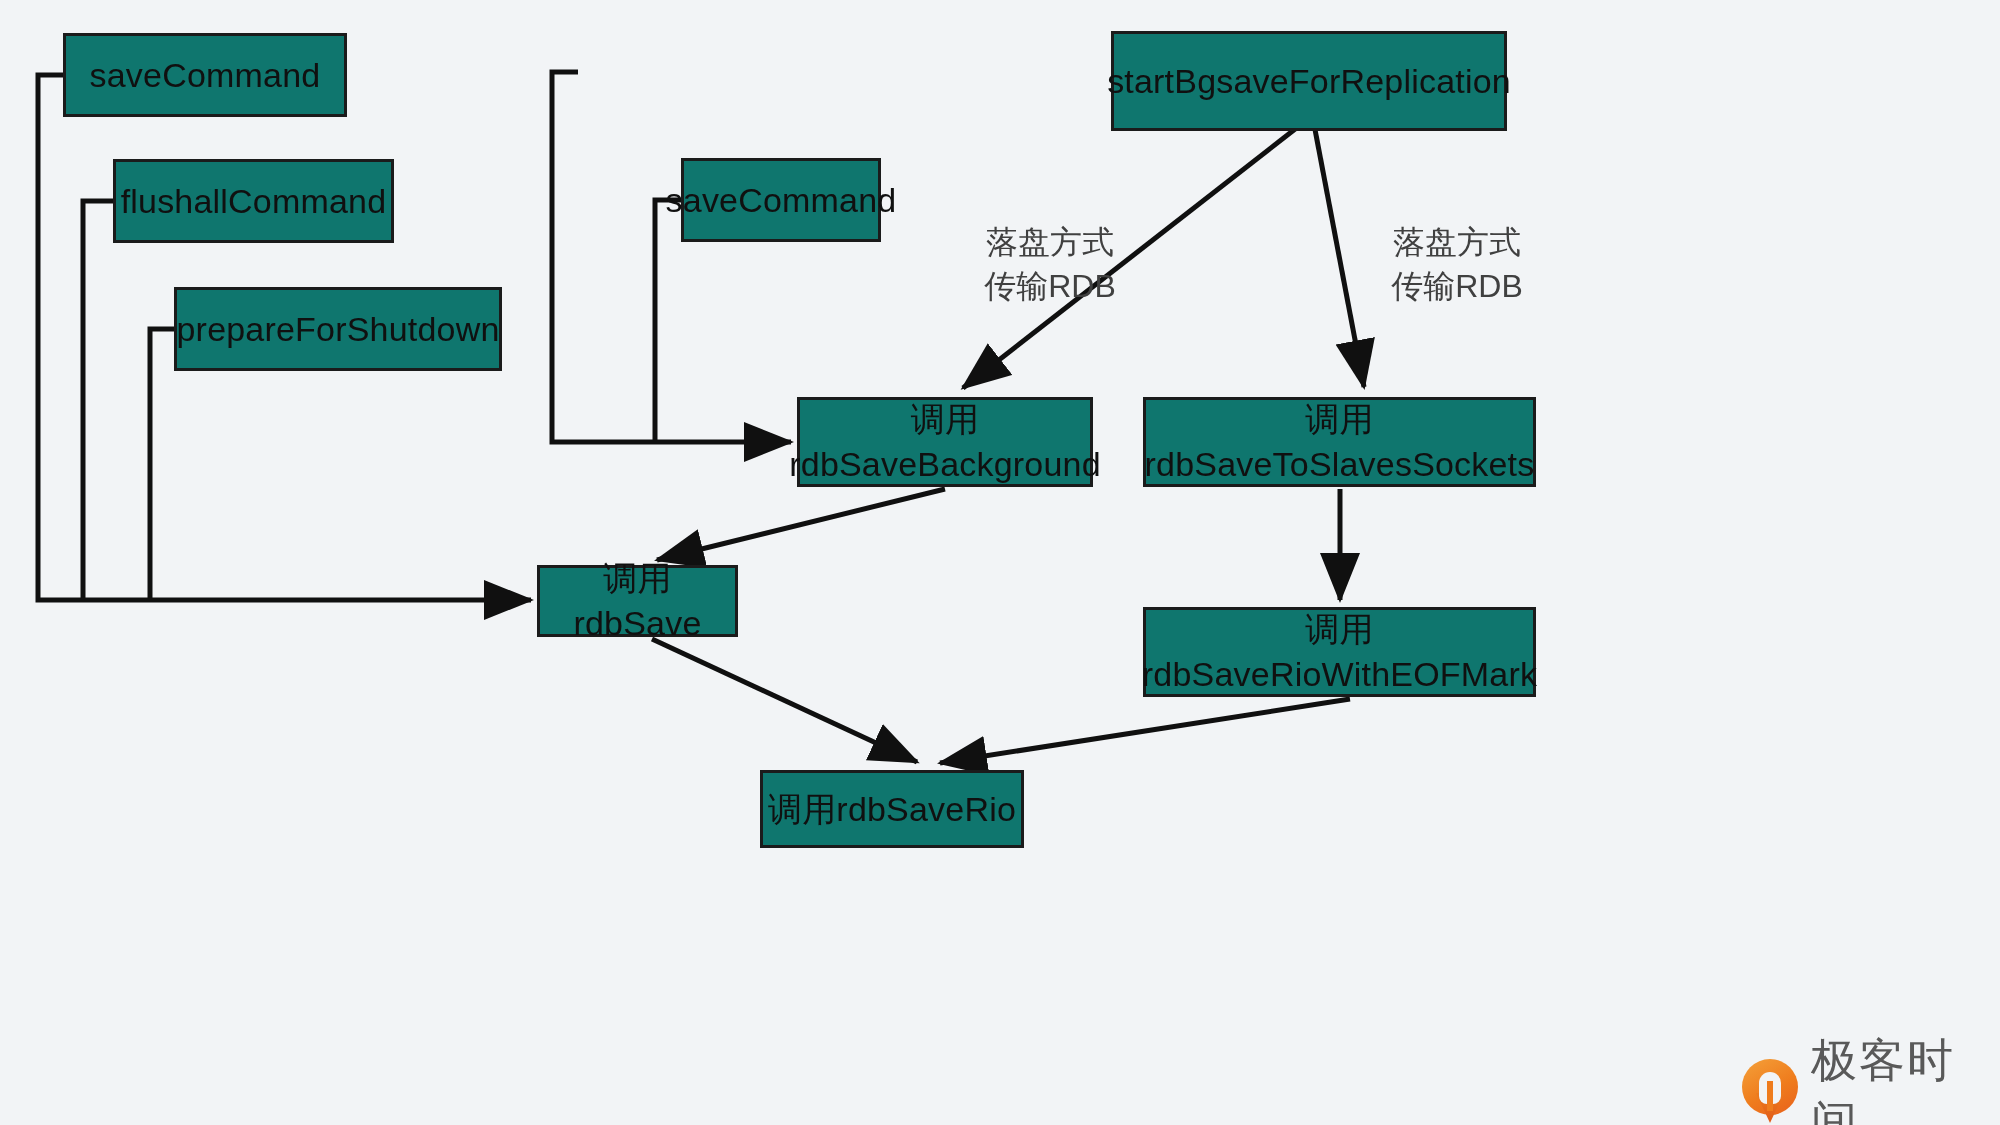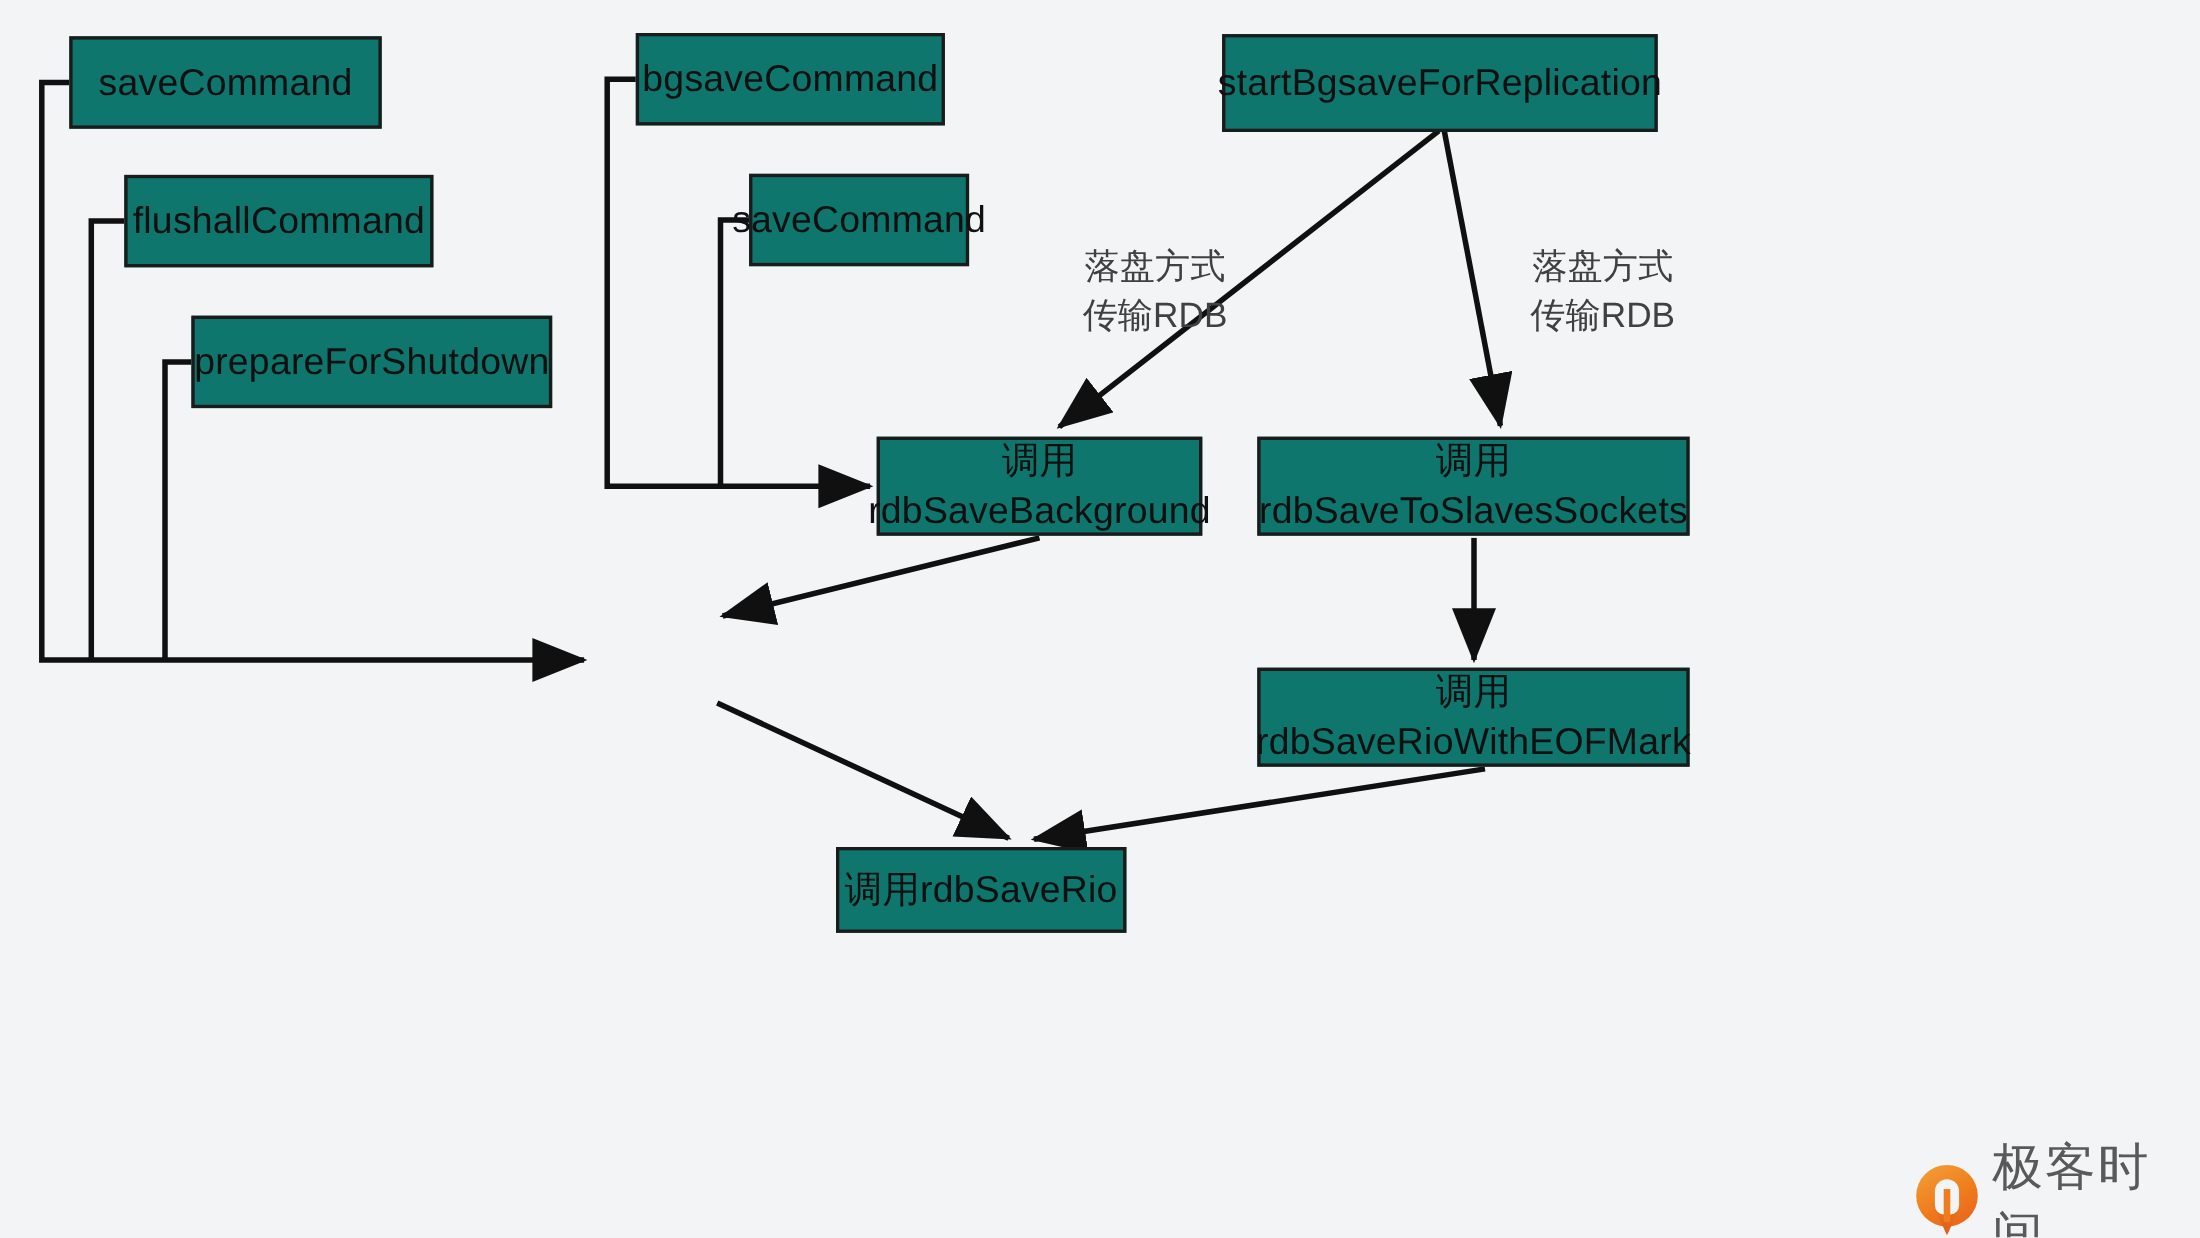--- a/index.html
+++ b/index.html
@@ -138,32 +138,32 @@
       <path d="M1350,699 L940,763" marker-end="url(#ah)"></path>
     </g>
   </svg>
 
   <div class="node" style="left:63px;top:33px;width:284px;height:84px;">saveCommand</div>
 
   <div class="node" style="left:113px;top:159px;width:281px;height:84px;">flushallCommand</div>
 
   <div class="node" style="left:174px;top:287px;width:328px;height:84px;">prepareForShutdown</div>
 
-  <div class="node" style="left:578px;top:30px;width:281px;height:84px;">bgsaveCommand</div>
 
   <div class="node" style="left:681px;top:158px;width:200px;height:84px;">saveCommand</div>
 
-  <div class="node" style="left:1111px;top:31px;width:396px;height:89px;">startBgsaveForReplication</div>
+  <div class="node" style="left:1111px;top:31px;width:396px;height:100px;">startBgsaveForReplication</div>
 
   <div class="node" style="left:797px;top:397px;width:296px;height:90px;">调用
 rdbSaveBackground</div>
 
   <div class="node" style="left:1143px;top:397px;width:393px;height:90px;">调用
 rdbSaveToSlavesSockets</div>
 
+  <div class="node" style="left:537px;top:565px;width:201px;height:72px;">调用rdbSave</div>
 
   <div class="node" style="left:1143px;top:607px;width:393px;height:90px;">调用
 rdbSaveRioWithEOFMark</div>
 
   <div class="node" style="left:760px;top:770px;width:264px;height:78px;">调用rdbSaveRio</div>
 
   <div class="edge-label" style="left:960px;top:220px;width:180px;">落盘方式
 传输RDB</div>
 
   <div class="edge-label" style="left:1352px;top:220px;width:210px;">落盘方式

